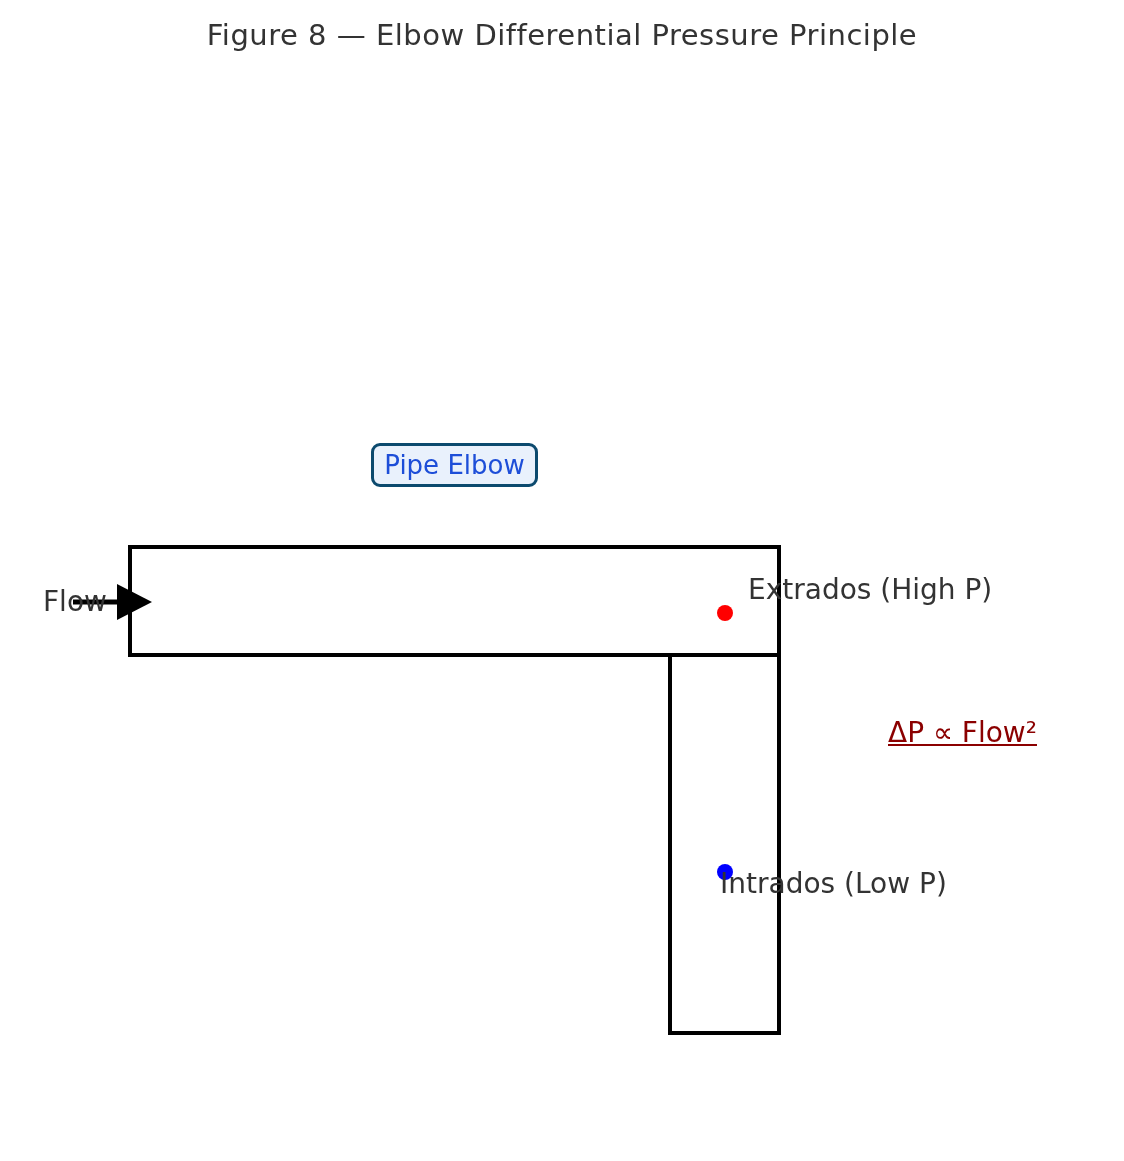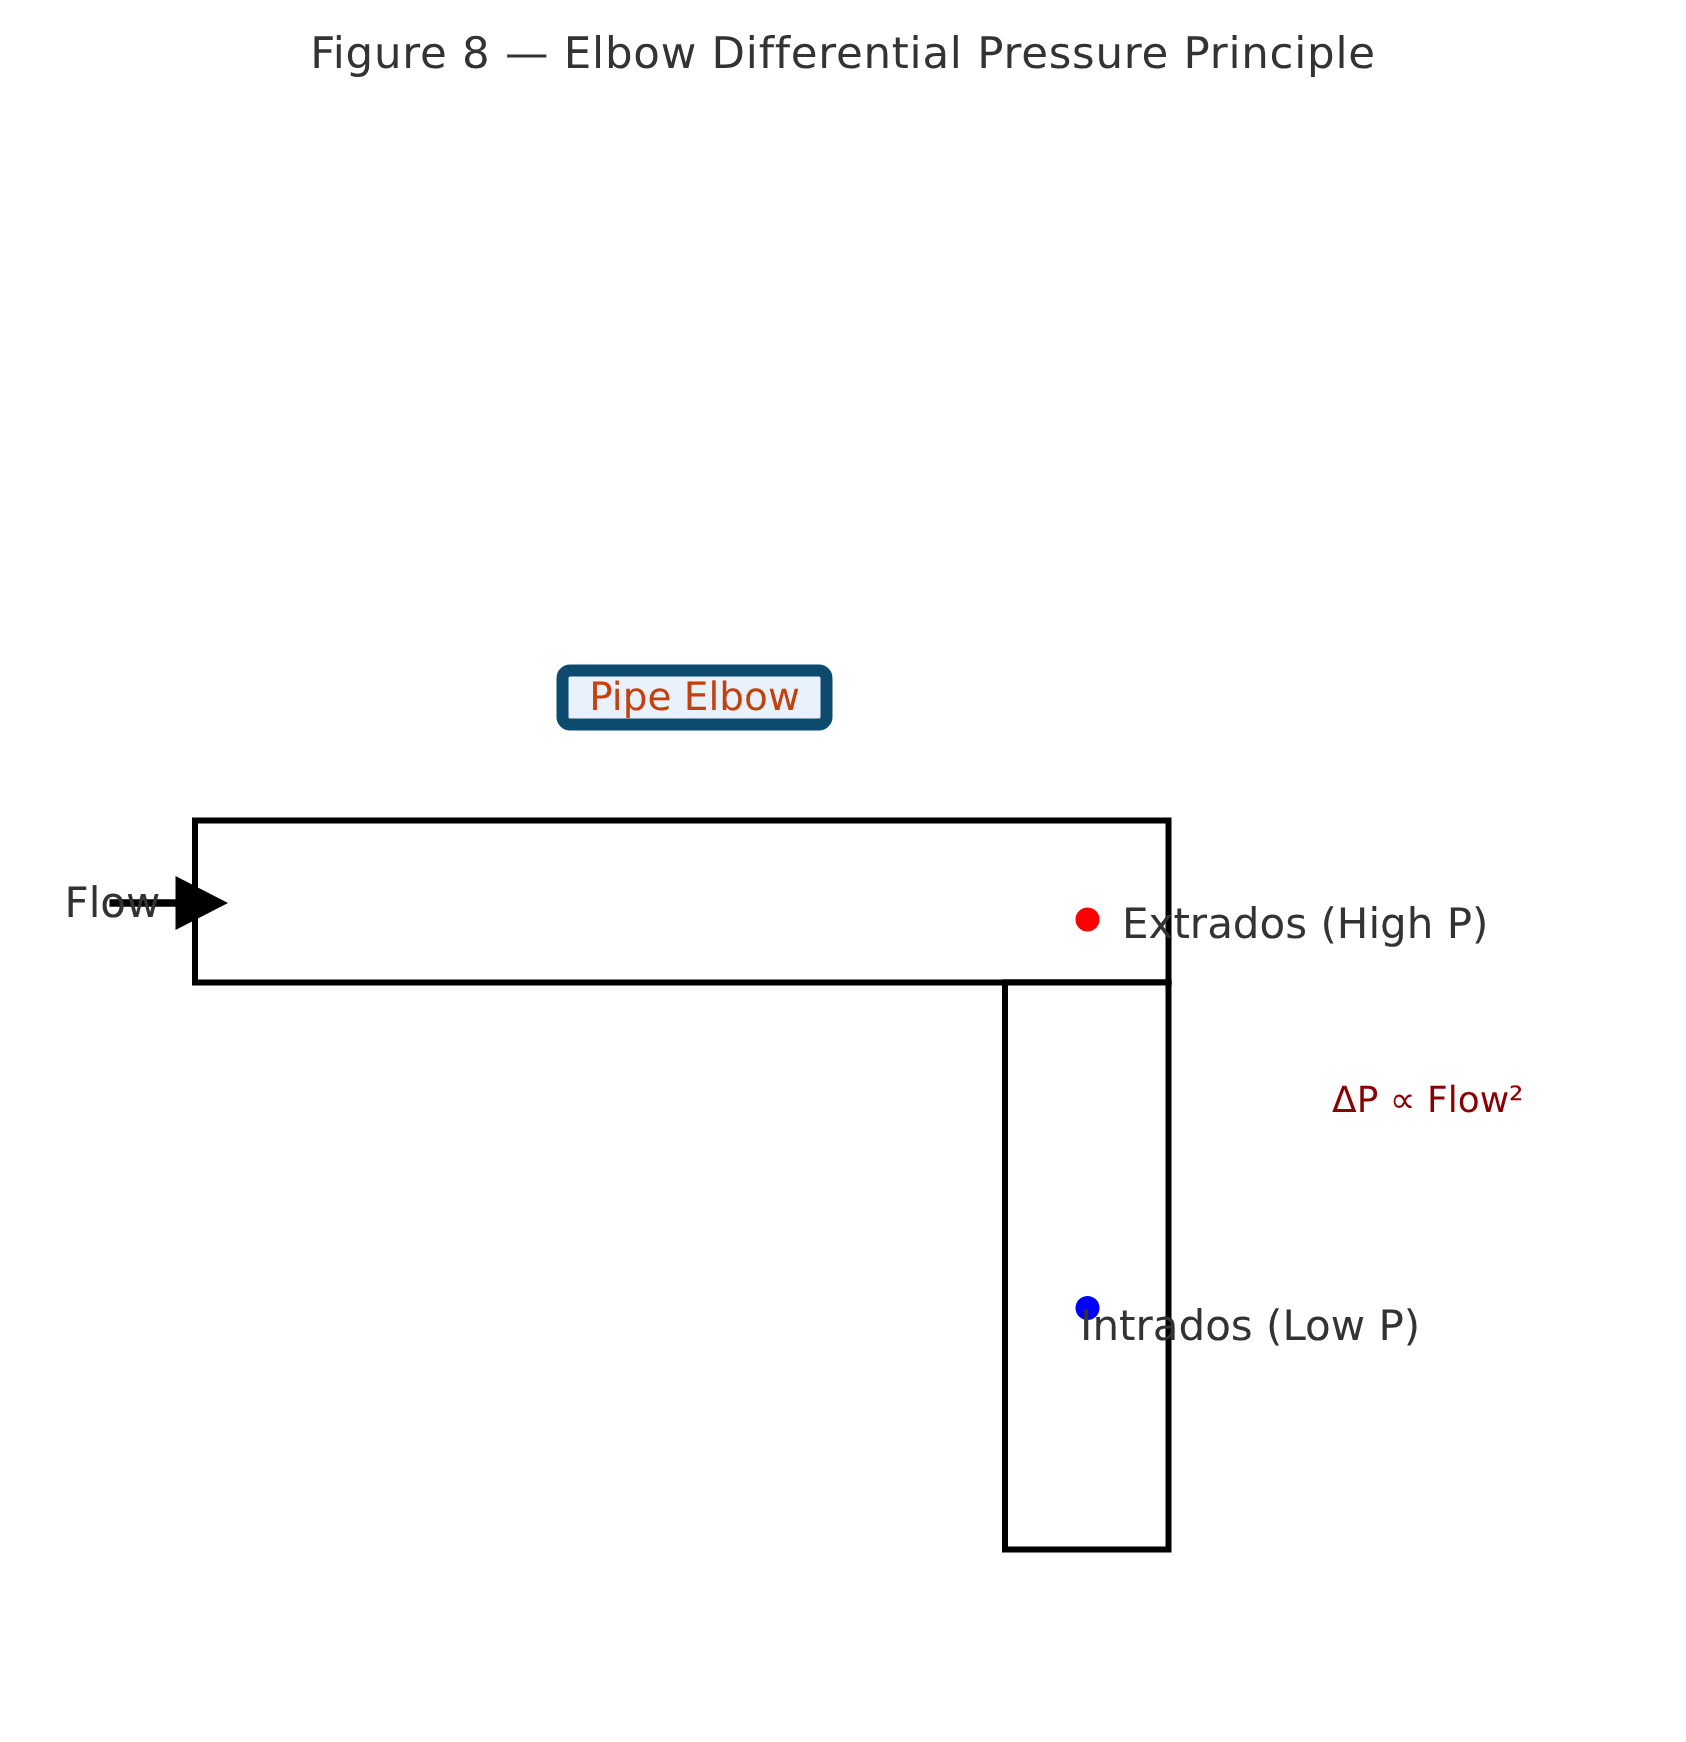--- a/index.html
+++ b/index.html
@@ -32,60 +32,60 @@
   }
   .pipe {
     fill: #ffffff;
     stroke: #000000;
     stroke-width: 4;
   }
   .elbow-box {
     position: absolute;
     left: 371px;
     top: 443px;
-    width: 184px;
+    width: 167px;
     height: 44px;
     box-sizing: border-box;
     background: #e9f1fc;
-    border: 8px solid #0c4a6e;
+    border: 3px solid #0c4a6e;
     border-radius: 9px;
     display: flex;
     align-items: center;
     justify-content: center;
     font-size: 26px;
-    color: #c2410c;
+    color: #1d4ed8;
   }
   .diagram-label {
     position: absolute;
     white-space: nowrap;
     font-size: 28px;
     color: #333333;
     line-height: 26px;
   }
   .flow-label {
     left: 43px;
     top: 589px;
   }
   .extrados-label {
     left: 748px;
     top: 577px;
-    margin-top: 26px;
   }
   .intrados-label {
     left: 720px;
     top: 871px;
   }
   .dp-label {
     position: absolute;
     left: 888px;
     top: 719px;
     white-space: nowrap;
-    font-size: 24px;
+    font-size: 28px;
     color: #8b0000;
     line-height: 28px;
+    text-decoration: underline;
   }
 </style>
 </head>
 <body>
 
 <div class="canvas">
 
   <div class="figure-title">Figure 8 — Elbow Differential Pressure Principle</div>
 
   <svg class="diagram-svg" width="1124" height="1161" viewBox="0 0 1124 1161">

